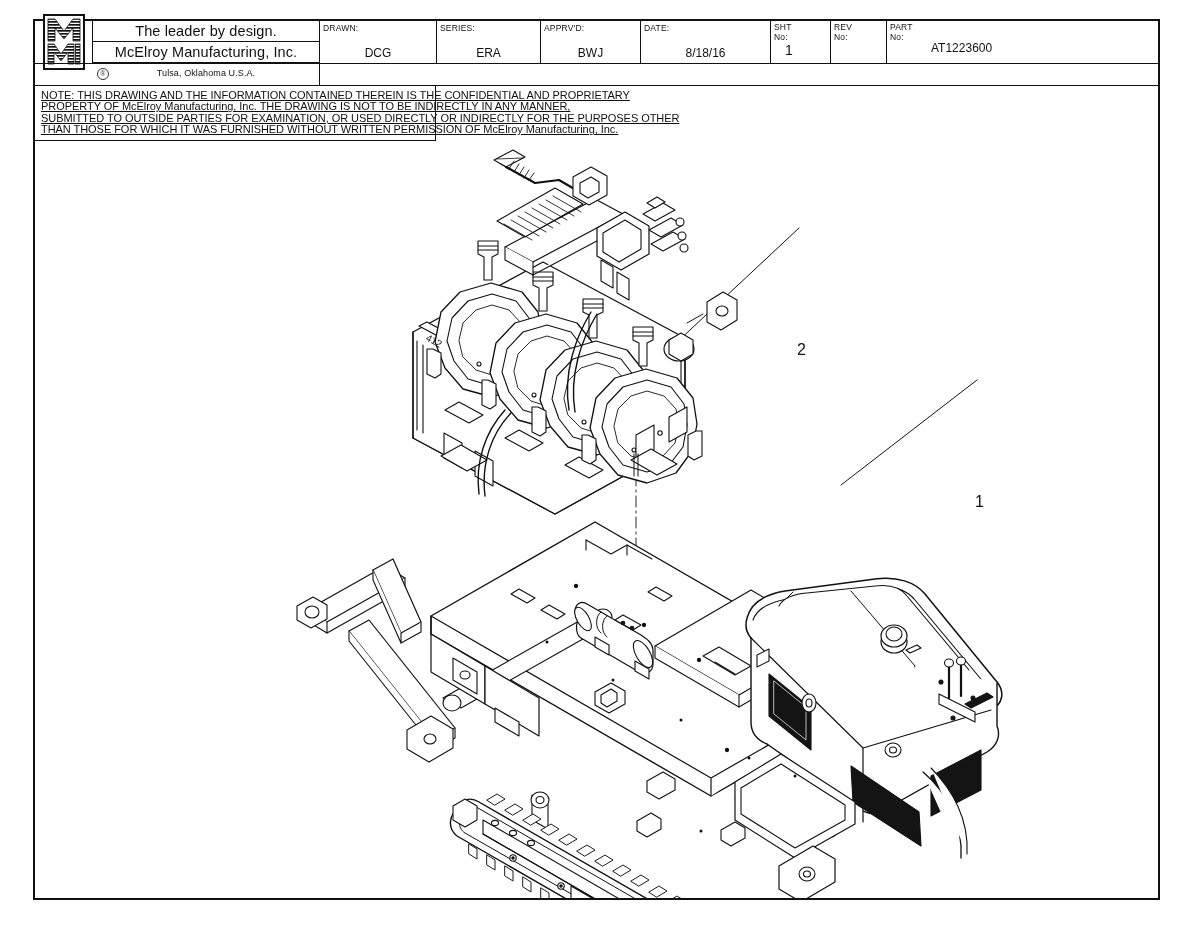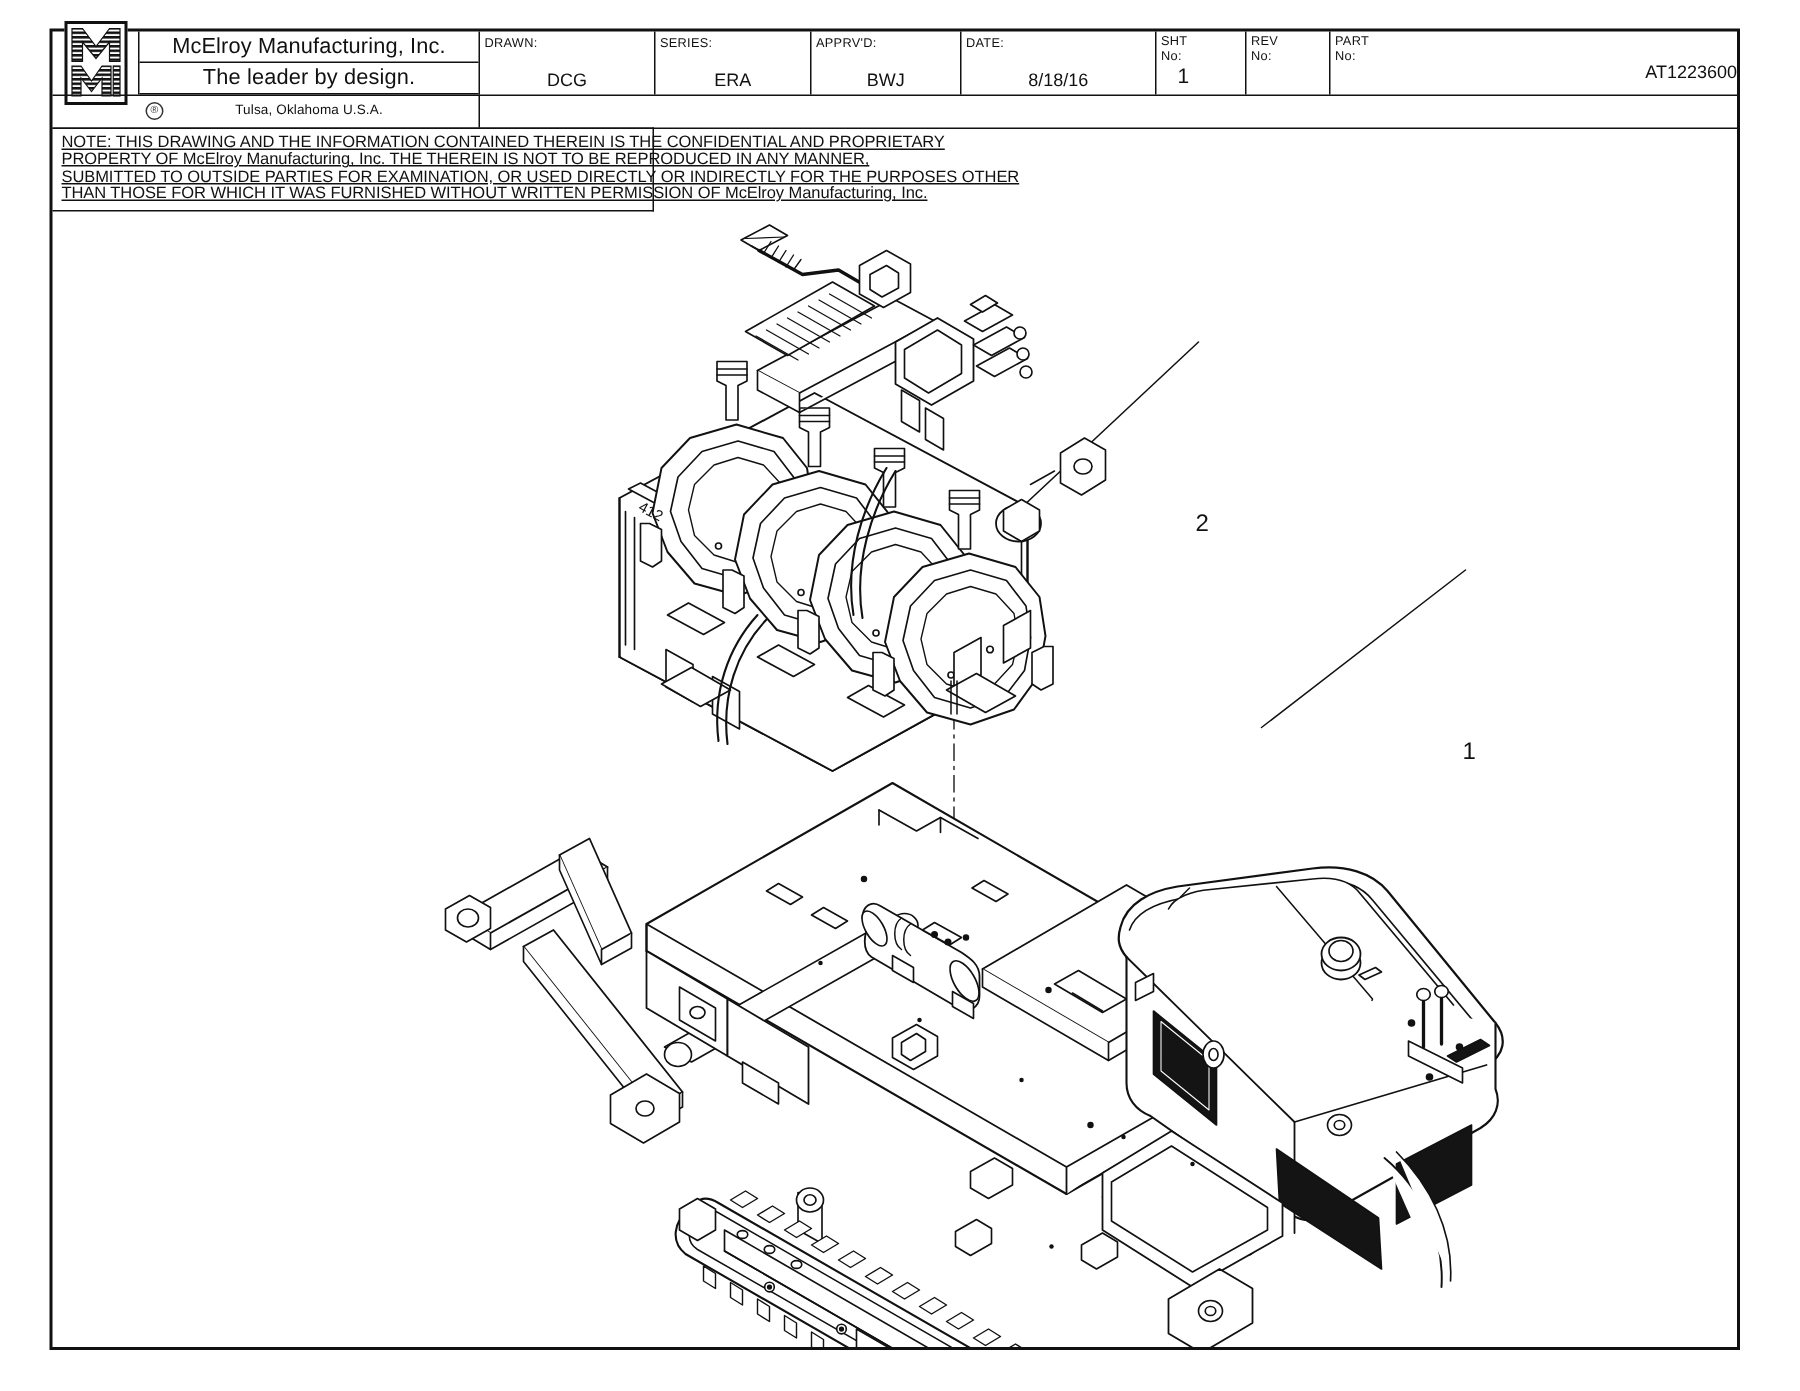--- a/index.html
+++ b/index.html
@@ -138,21 +138,21 @@
   }
   .lv-value {
     position: absolute;
     left: 0; right: 0;
     bottom: 3px;
     text-align: center;
     font-size: 12px;
     white-space: nowrap;
   }
   .lv-value.left-pad {
-    text-align: right;
+    text-align: left;
     left: 44px;
     bottom: 8px;
   }
   .lv-value.sht {
     left: 14px;
     right: auto;
     bottom: 5px;
     font-size: 14px;
   }
 
@@ -266,22 +266,22 @@
           <div class="logo-letter">
             <svg width="34" height="22" viewBox="0 0 34 22">
               <path d="M1 21 L1 1 L7 1 L14 11 L21 1 L27 1 L27 21 L21 21 L21 9 L14 18 L7 9 L7 21 Z" fill="url(#stripes)" stroke="#111" stroke-width="0.8"></path>
               <rect x="28.5" y="1" width="4.5" height="20" fill="url(#stripes)" stroke="#111" stroke-width="0.8"></rect>
             </svg>
           </div>
         </div>
       </div>
 
       <div class="company-cell">
+        <div class="company-line second">The leader by design.</div>
         <div class="company-line">McElroy Manufacturing, Inc.</div>
-        <div class="company-line second">The leader by design.</div>
         <div class="company-line third">
           <span class="rtm-mark">®</span>
           <span>Tulsa, Oklahoma U.S.A.</span>
         </div>
       </div>
 
       <div class="lv-cell c-drawn">
         <span class="lv-label">DRAWN:</span>
         <span class="lv-value">DCG</span>
       </div>
@@ -330,21 +330,21 @@
 
     <div class="tb-row tb-row-2">
       <div class="desc-left"></div>
     </div>
 
     <div id="desc-underline"></div>
   </div>
 
   <div id="note-block">
     <div class="note-line">NOTE: THIS DRAWING AND THE INFORMATION CONTAINED THEREIN IS THE CONFIDENTIAL AND PROPRIETARY</div>
-    <div class="note-line">PROPERTY OF McElroy Manufacturing, Inc. THE THEREIN IS NOT TO BE REPRODUCED IN ANY MANNER,</div>
+    <div class="note-line">PROPERTY OF McElroy Manufacturing, Inc. THE DRAWING IS NOT TO BE INDIRECTLY IN ANY MANNER,</div>
     <div class="note-line">SUBMITTED TO OUTSIDE PARTIES FOR EXAMINATION, OR USED DIRECTLY OR INDIRECTLY FOR THE PURPOSES OTHER</div>
     <div class="note-line">THAN THOSE FOR WHICH IT WAS FURNISHED WITHOUT WRITTEN PERMISSION OF McElroy Manufacturing, Inc.</div>
   </div>
 
   <div id="canvas">
 
     <svg width="1125" height="758" viewBox="0 0 1125 758">
       <g fill="none" stroke="#111" stroke-width="1.1" stroke-linejoin="round" stroke-linecap="round">
 
         <g stroke-dasharray="11 4 2 4" stroke-width="0.9">

